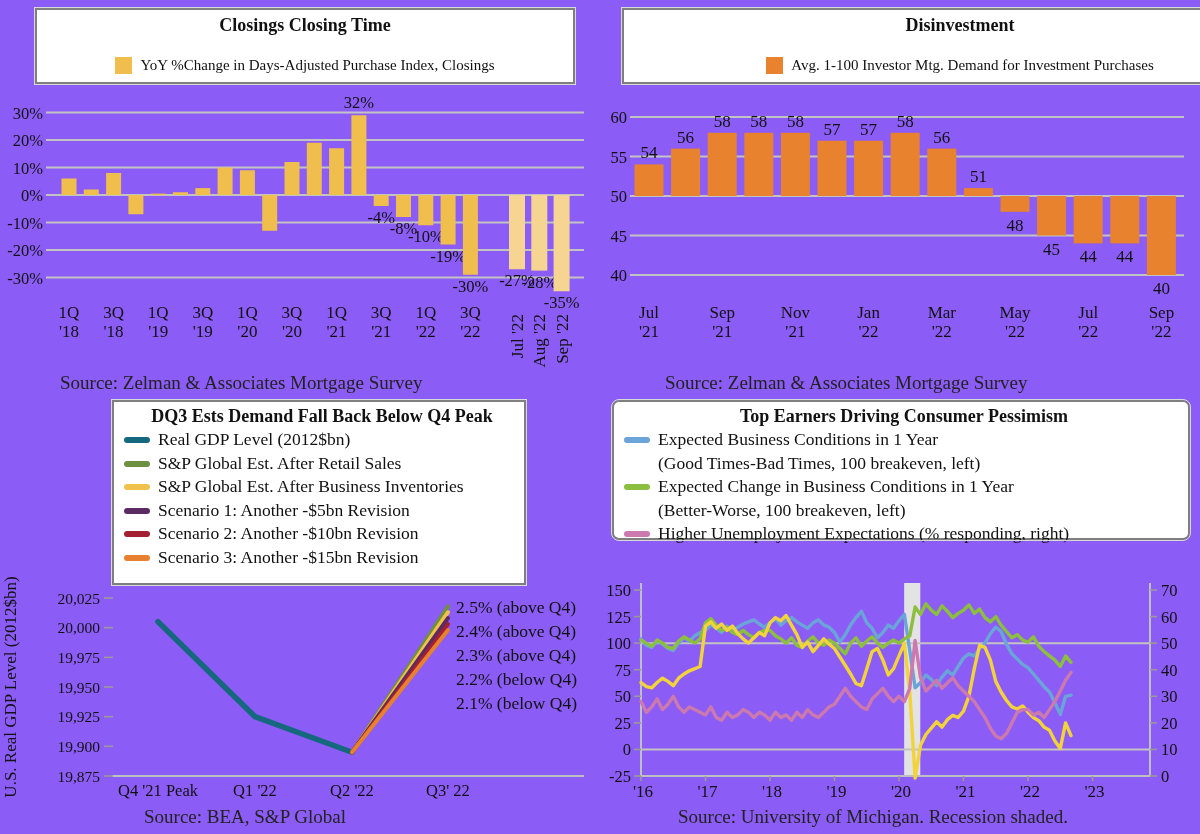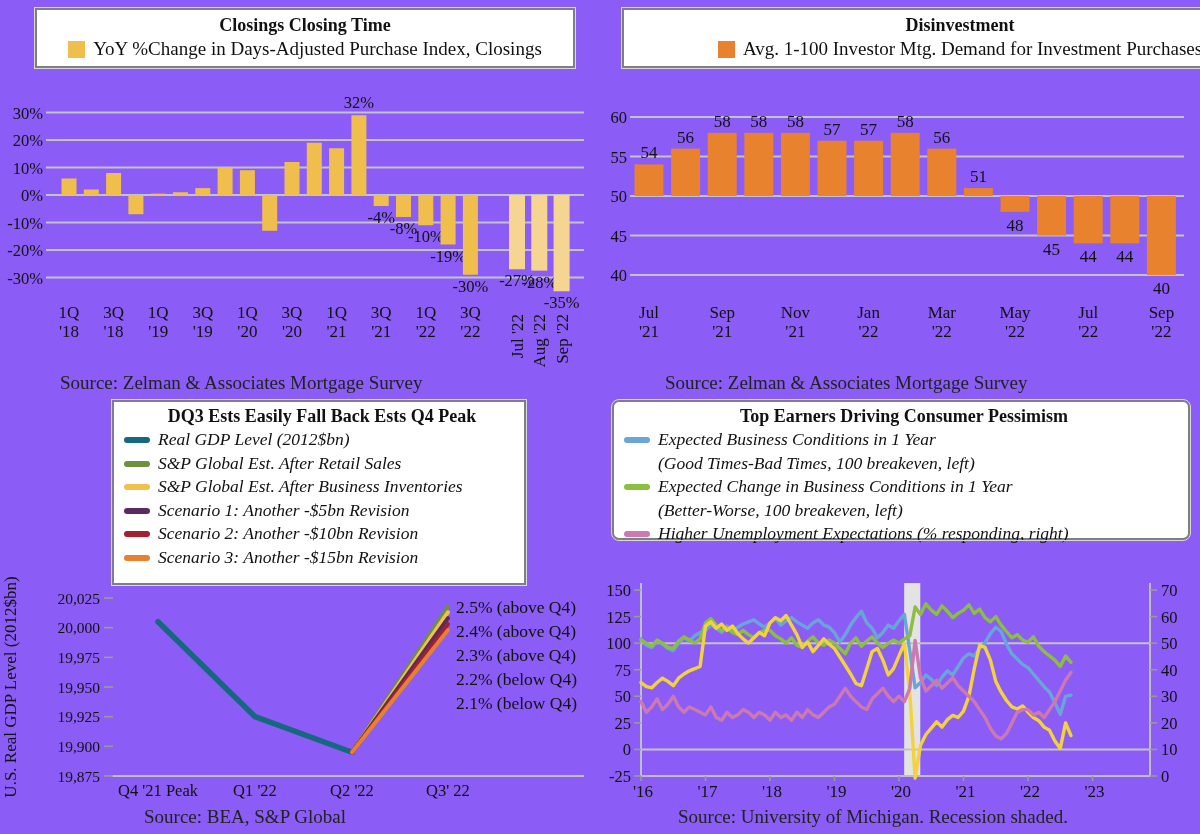--- a/index.html
+++ b/index.html
@@ -1,26 +1,26 @@
 <!DOCTYPE html>
 <html><head>
 <meta charset="utf-8">
 <style>
   html,body{margin:0;padding:0;background:#fff;}
   body{font-family:"Liberation Serif","DejaVu Serif",serif;color:#111;}
   #page{position:relative;width:1200px;height:834px;background:#8b5cf6;overflow:hidden;}
   .titlebox{position:absolute;background:#fff;border:2px solid #7f7f7f;outline:1px solid #d9d9d9;
             padding:3px 6px 5px 6px;box-sizing:border-box;}
   .tb-title{text-align:center;font-weight:bold;font-size:18px;line-height:24px;}
-  .tb-line{display:flex;justify-content:center;align-items:center;font-size:19px;line-height:24px;}
+  .tb-line{display:flex;justify-content:center;align-items:center;font-size:15px;line-height:24px;margin-top:16px;}
   .sq{display:inline-block;width:17px;height:17px;margin-right:8px;flex:0 0 auto;}
   .legend-col{padding:2px 4px 0 10px;}
   .lrow{display:flex;align-items:flex-start;font-size:17.5px;line-height:23.5px;}
   .dash{display:inline-block;width:26px;height:6px;border-radius:3px;margin:9px 8px 0 0;flex:0 0 auto;}
-  .ltext{flex:1 1 auto;font-style:italic;}
+  .ltext{flex:1 1 auto;}
   .src{position:absolute;font-size:19px;color:#222;margin-left:38px;}
   svg{position:absolute;overflow:visible;display:block;}
   svg text{font-family:"Liberation Serif","DejaVu Serif",serif;fill:#111;}
 </style>
 </head>
 <body>
 
 <div id="page">
 
   <div class="titlebox" style="left:35px;top:8px;width:540px;">
@@ -33,21 +33,21 @@
 
   <div class="titlebox" style="left:622px;top:8px;width:676px;">
     <div class="tb-title">Disinvestment</div>
     <div class="tb-line">
       <span class="sq" style="background: rgb(232, 130, 47);"></span>
       <span>Avg. 1-100 Investor Mtg. Demand for Investment Purchases</span>
     </div>
   </div>
 
   <div class="titlebox legend-col" style="left:112px;top:400px;width:414px;height:185px;">
-    <div class="tb-title">DQ3 Ests Easily Fall Back Ests Q4 Peak</div>
+    <div class="tb-title">DQ3 Ests Demand Fall Back Below Q4 Peak</div>
     <div class="lrow">
         <span class="dash" style="background: rgb(22, 104, 127);"></span>
         <span class="ltext">Real GDP Level (2012$bn)</span>
       </div>
     <div class="lrow">
         <span class="dash" style="background: rgb(111, 144, 64);"></span>
         <span class="ltext">S&amp;P Global Est. After Retail Sales</span>
       </div>
     <div class="lrow">
         <span class="dash" style="background: rgb(240, 194, 76);"></span>

